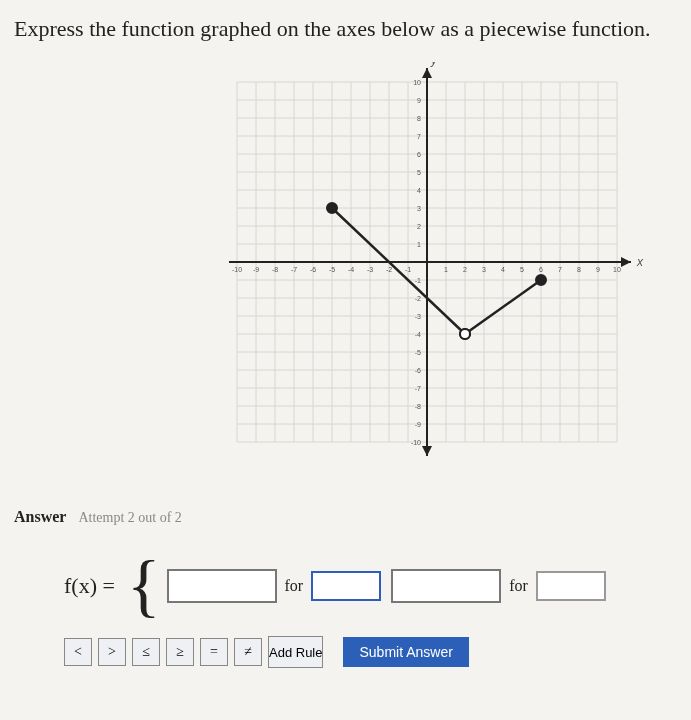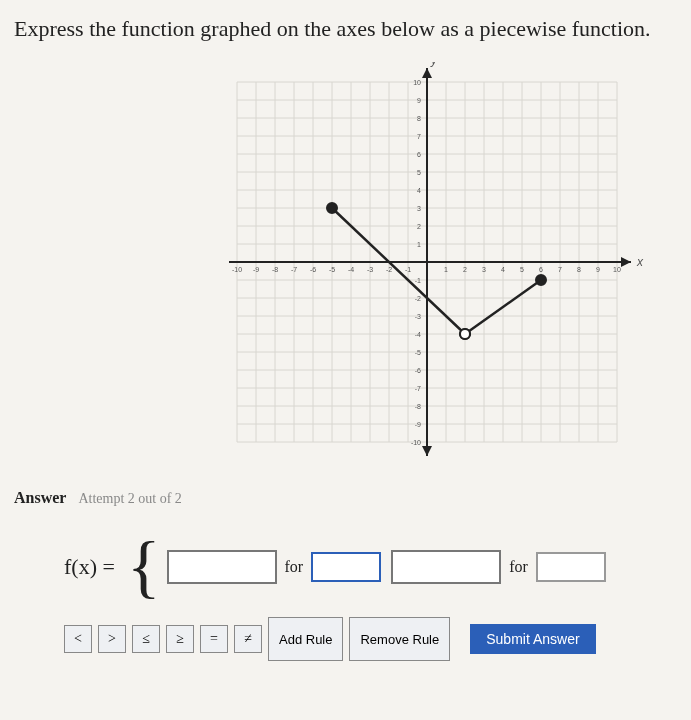--- a/index.html
+++ b/index.html
@@ -15,21 +15,21 @@
   .prompt { font-size: 22px; margin-bottom: 20px; font-weight: 400; }
 
   .graph-wrap {
     width: 100%;
     display: flex;
     justify-content: flex-end;
     padding-right: 10px;
   }
   svg.graph { display: block; }
 
-  .answer-section { margin-top: 27px; font-family: Georgia, serif; }
+  .answer-section { margin-top: 46px; font-family: Georgia, serif; }
   .answer-header { font-size: 16px; margin-bottom: 30px; }
   .answer-header b { font-weight: bold; }
   .attempt { color: #888; font-size: 14px; margin-left: 8px; }
 
   .piecewise { display: flex; align-items: center; margin-bottom: 20px; padding-left: 50px;}
   .fx { font-size: 22px; margin-right: 6px; }
   .brace { font-size: 70px; line-height: 60px; margin: 0 6px; font-family: 'Times New Roman', serif; }
   .rules { display: flex; flex-direction: row; gap: 10px; }
   .rule-row { display: flex; align-items: center; gap: 8px; }
 
@@ -50,22 +50,22 @@
   .sym-btn {
     width: 28px; height: 28px;
     border: 1px solid #888;
     background: #eef0f3;
     font-size: 14px;
     display: flex; align-items: center; justify-content: center;
     font-family: Georgia, serif;
     cursor: pointer;
   }
   .word-btn {
-    height: 44px;
-    padding: 0 10px;
+    height: 32px;
+    padding: 0 0;
     border: 1px solid #888;
     background: #eef0f3;
     font-size: 13px;
     cursor: pointer;
   }
   .submit-btn {
     height: 30px;
     padding: 0 16px;
     background: #2b5fb8;
     color: #fff;
@@ -213,17 +213,16 @@
     </div>
 
     <div class="toolbar">
       <button class="sym-btn">&lt;</button>
       <button class="sym-btn">&gt;</button>
       <button class="sym-btn">≤</button>
       <button class="sym-btn">≥</button>
       <button class="sym-btn">=</button>
       <button class="sym-btn">≠</button>
       <button class="word-btn">Add Rule</button>
-      <button class="word-btn">Remove Rule</button>
       <button class="submit-btn">Submit Answer</button>
     </div>
   </div>
 </div>
 
 </body></html>

